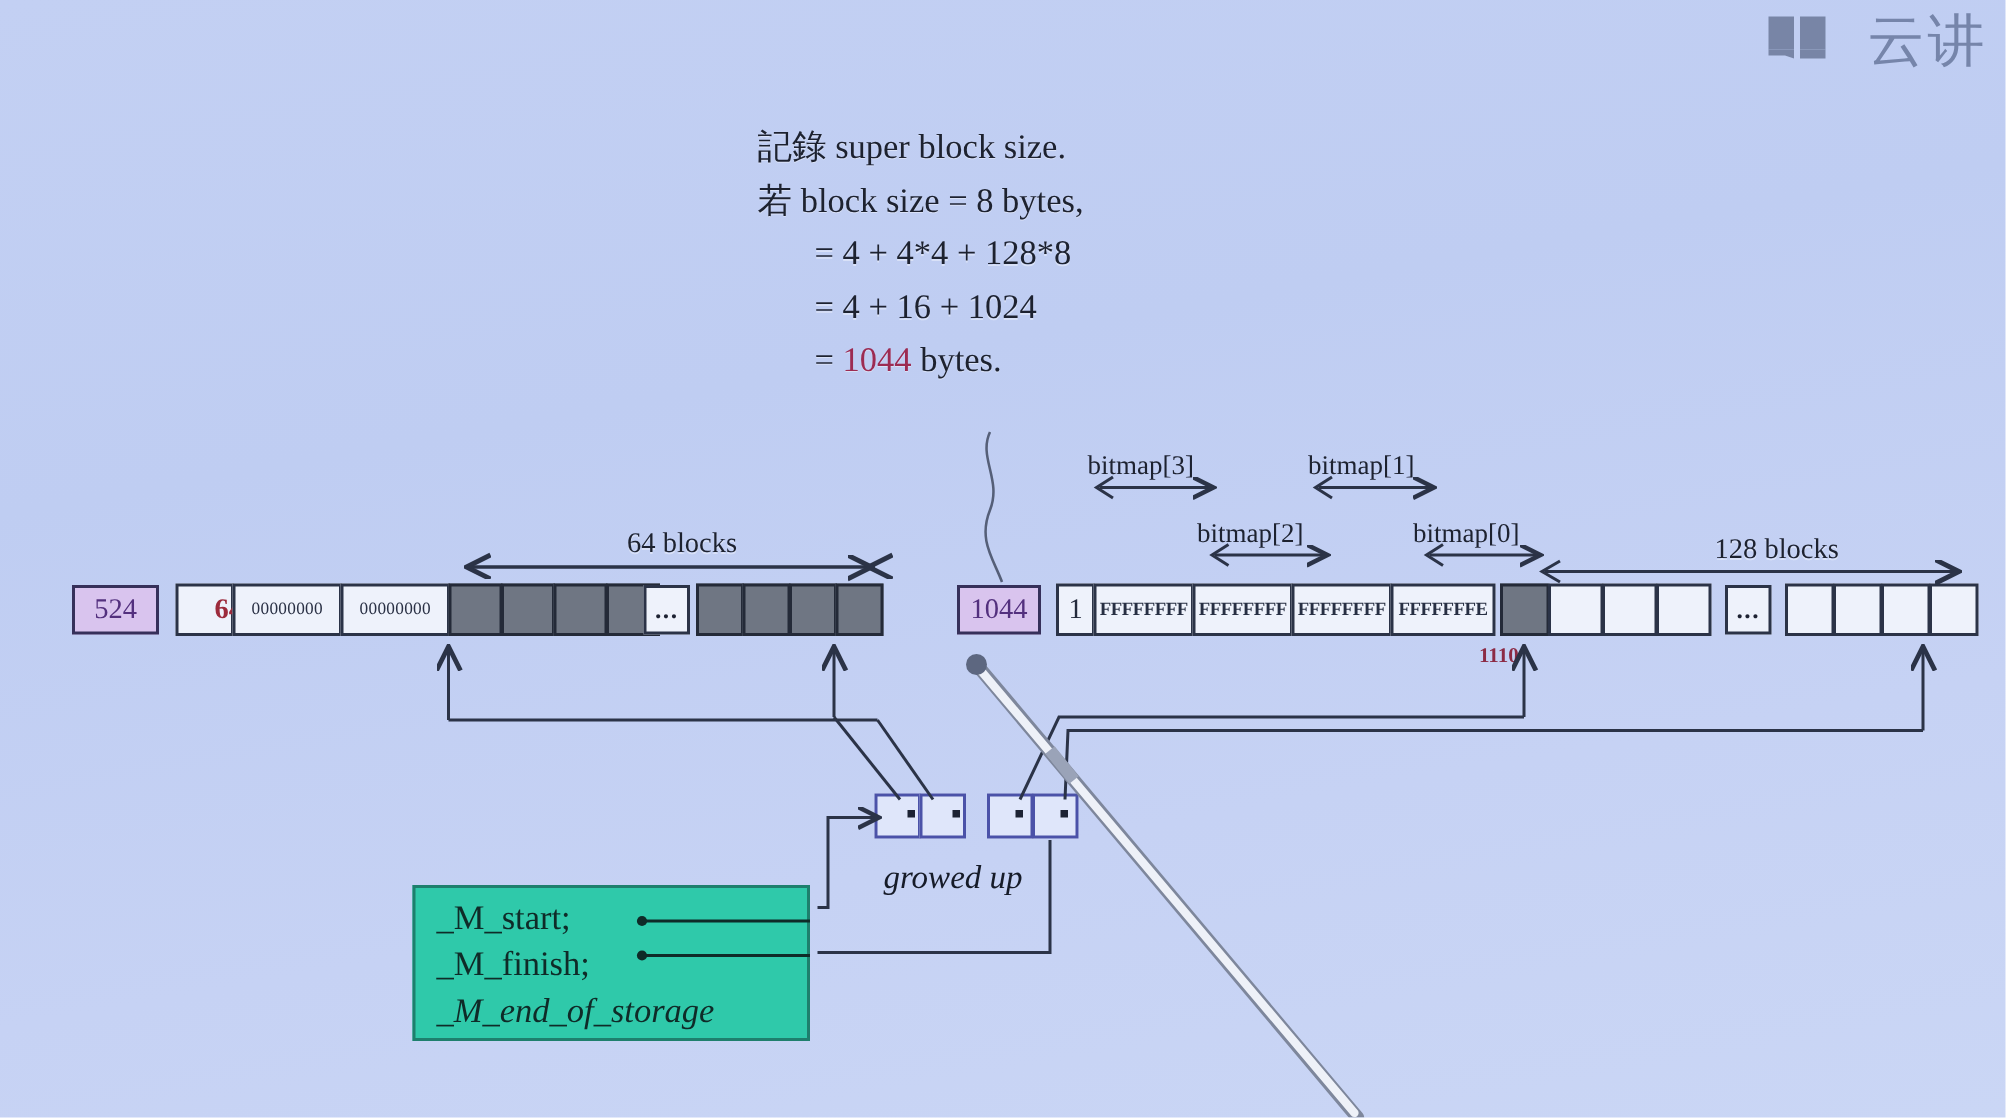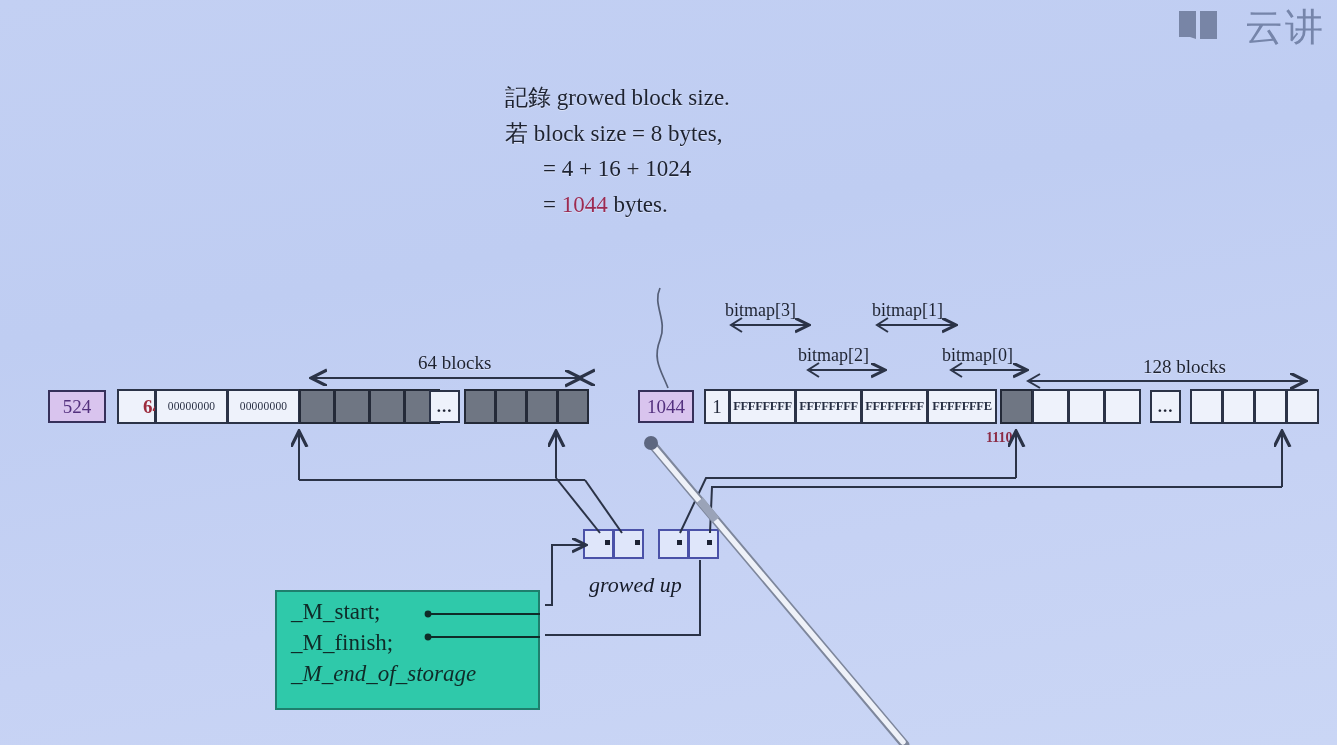--- a/index.html
+++ b/index.html
@@ -45,21 +45,21 @@
   .num1 { font-size:19px; }
 
   
   .lbl { position:absolute; font-size:19px; color:#1d2230; white-space:nowrap;
          text-shadow:0 1px 0 rgba(255,255,255,.4); }
   .lbl-sm { position:absolute; font-size:18px; color:#1d2230; white-space:nowrap; }
   .lbl-red { position:absolute; font-size:14px; color:#8c2b45; font-weight:bold; white-space:nowrap; }
   .growed { position:absolute; font-size:22px; font-style:italic; color:#161b28; white-space:nowrap; }
 
   
-  .greenbox { position:absolute; left:275px; top:590px; width:265px; height:120px;
+  .greenbox { position:absolute; left:275px; top:590px; width:265px; height:104px;
               background:#2fc9aa; border:2px solid #1e7f6d; }
   .greenbox .line { position:absolute; left:14px; font-size:23px; color:#0f2b28;
                     font-family:"Liberation Serif", serif; white-space:nowrap; }
 
   
   .pbox { position:absolute; border:2px solid #4b52a8; background:#dfe6fa; }
 
   svg.overlay { position:absolute; inset:0; width:1337px; height:745px; pointer-events:none; }
 </style>
 </head>
@@ -74,22 +74,23 @@
         <path d="M3 3 h17 v22 h-17 z M24 3 h17 v22 h-17 z" fill="#5d6a89"></path>
         <path d="M3 25 h17 v6 l-6 -2 h-11 z" fill="#5d6a89"></path>
         <path d="M24 25 h17 v6 h-17 z" fill="#5d6a89"></path>
         <rect x="20" y="3" width="4" height="28" fill="#c3d0f3"></rect>
       </svg>
     </span>
     <span class="logo-cn">云讲</span>
   </div>
 
   <div class="note">
-    <div>記錄 growed block size.</div>
+    <div>記錄 super block size.</div>
     <div>若 block  size = 8 bytes,</div>
+    <div class="ind">= 4 + 4*4 + 128*8</div>
     <div class="ind">= 4 + 16 + 1024</div>
     <div class="ind"><span>= </span><span class="hl">1044</span><span> bytes.</span></div>
   </div>
 
   <div class="lbl-sm" style="left:725px; top:300px;">bitmap[3]</div>
   <div class="lbl-sm" style="left:872px; top:300px;">bitmap[1]</div>
   <div class="lbl-sm" style="left:798px; top:345px;">bitmap[2]</div>
   <div class="lbl-sm" style="left:942px; top:345px;">bitmap[0]</div>
 
   <div class="lbl" style="left:418px; top:352px;">64 blocks</div>

